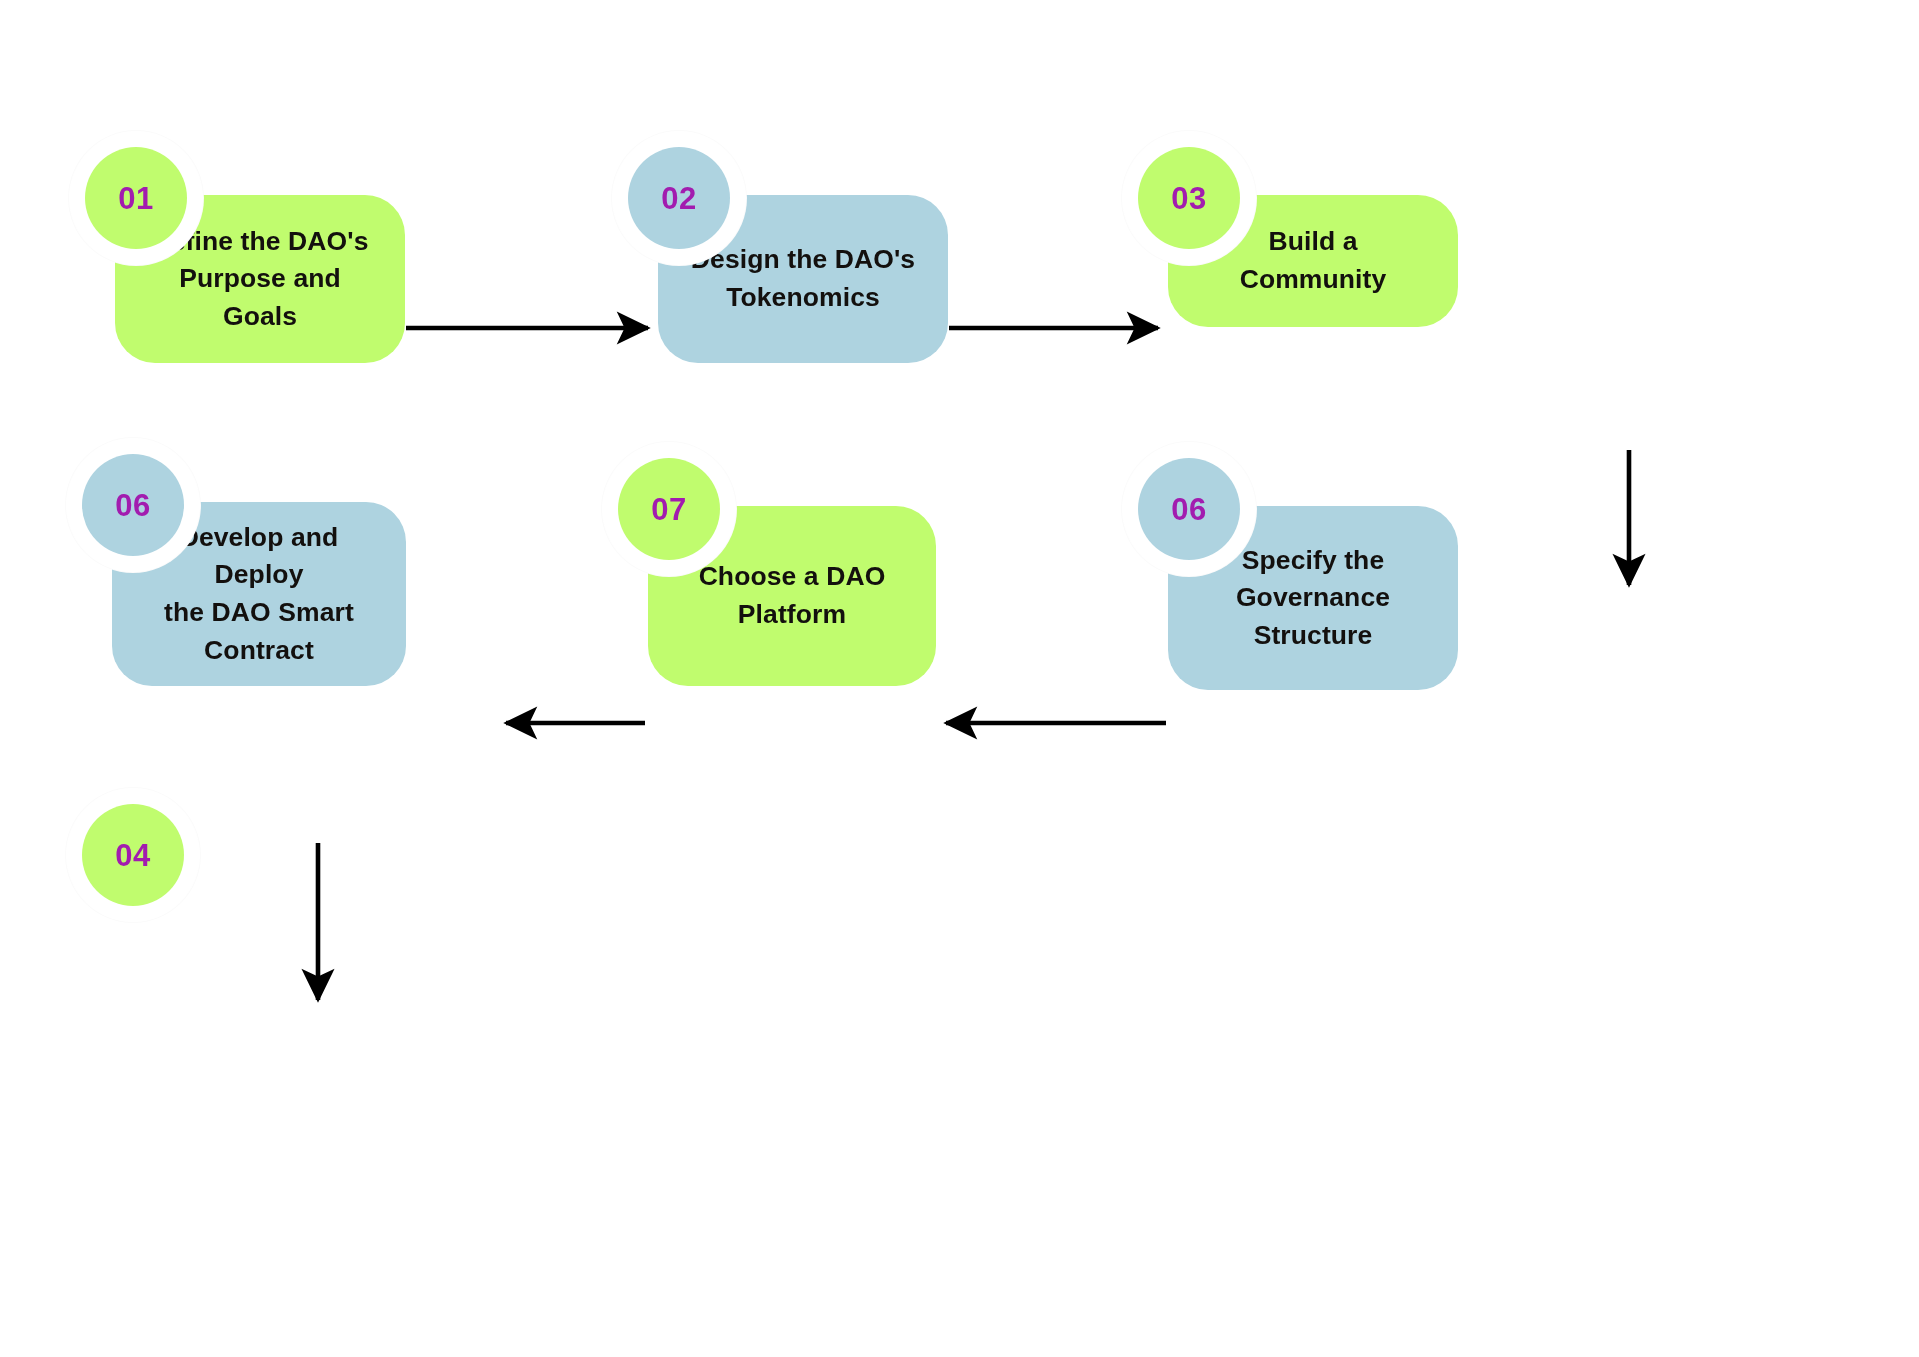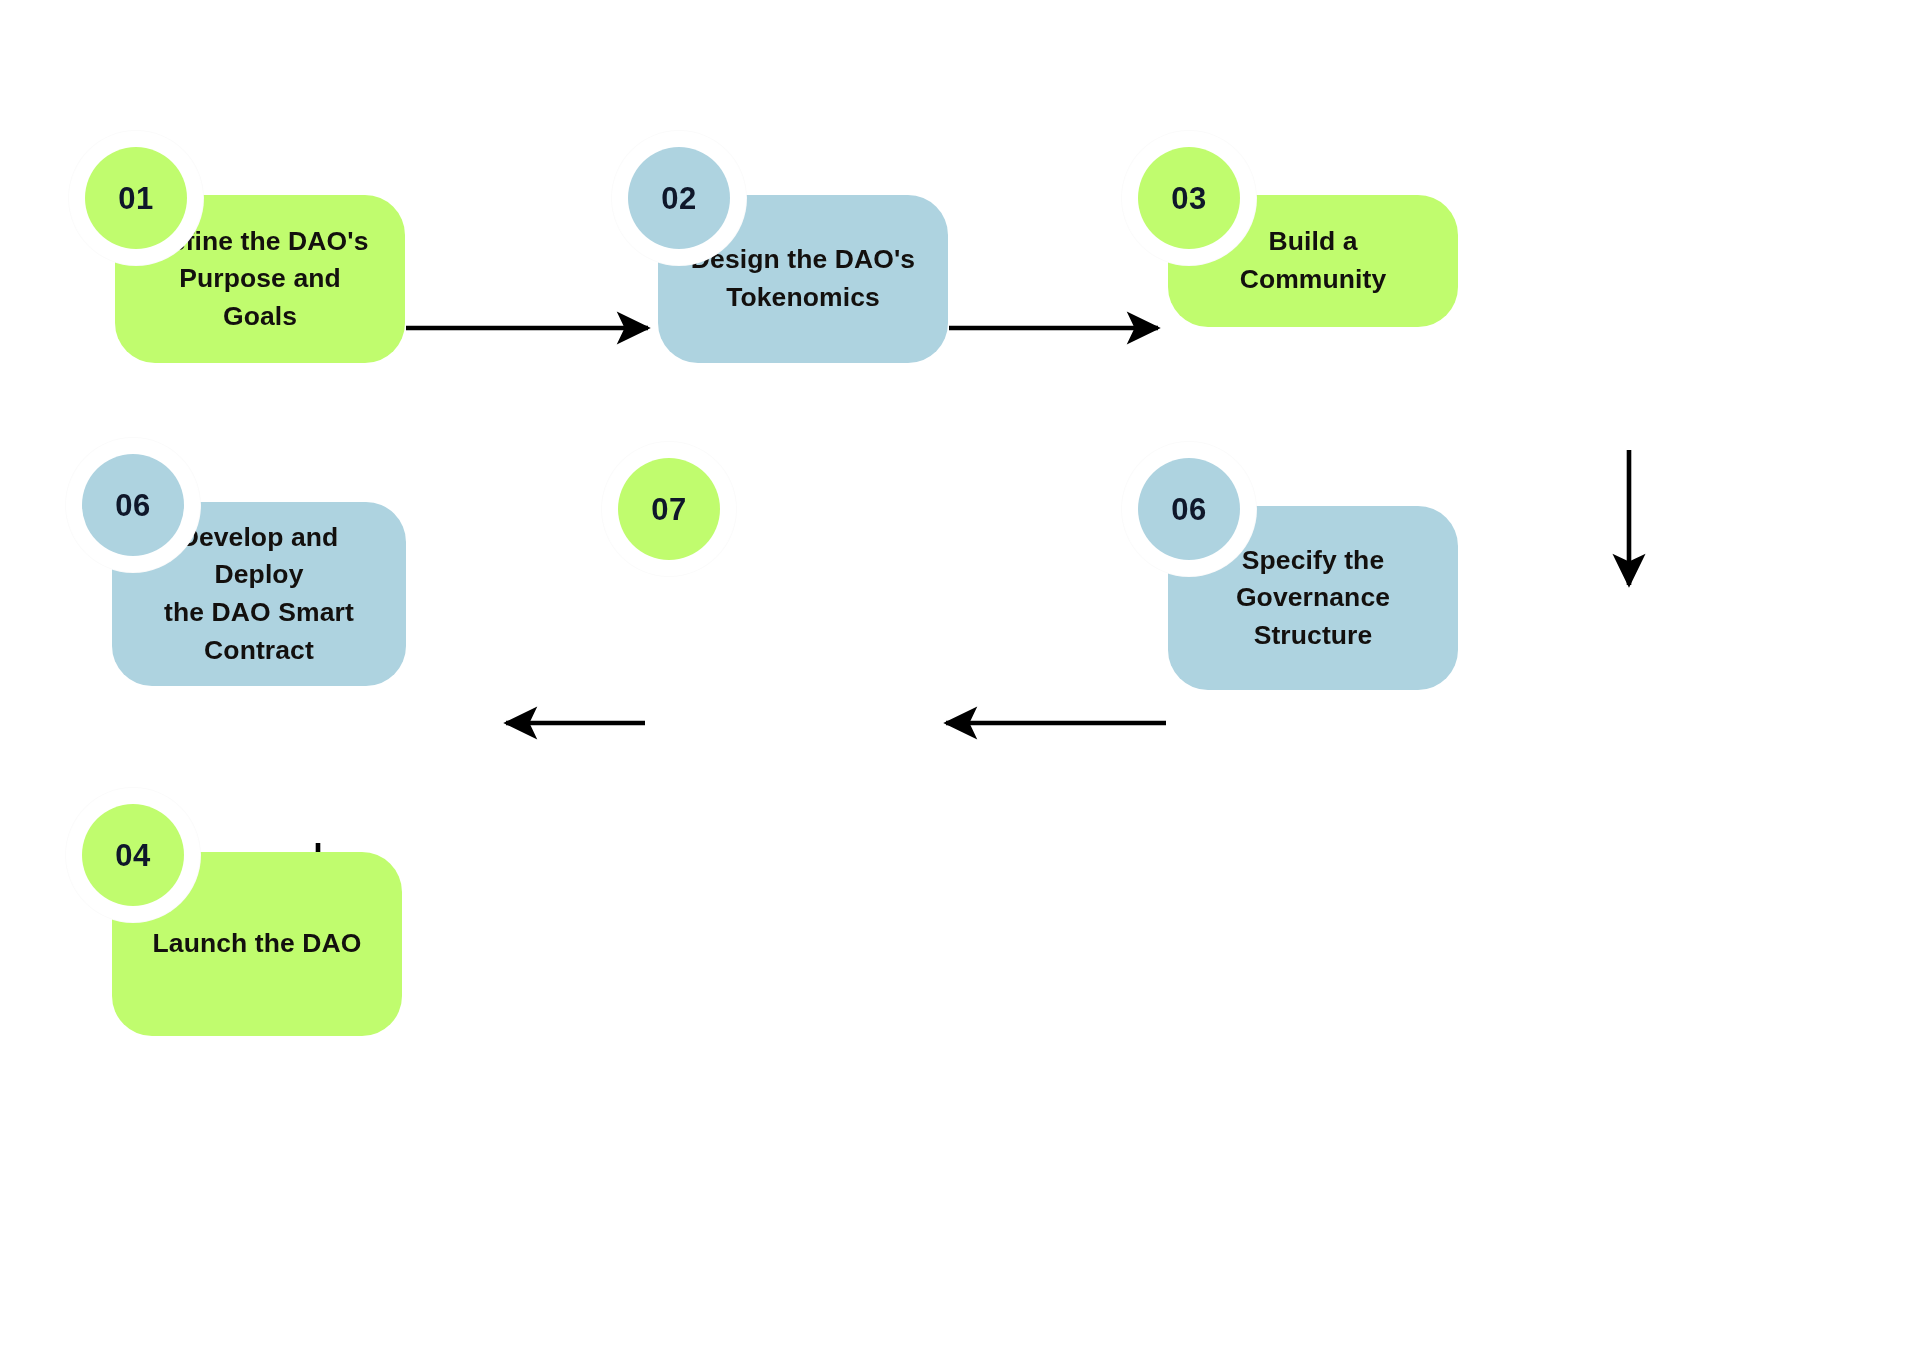--- a/index.html
+++ b/index.html
@@ -81,21 +81,21 @@
     display: flex;
     align-items: center;
     justify-content: center;
   }
   .badge-circle.green { background: #c0fc6e; }
   .badge-circle.blue  { background: #aed3e0; }
 
   .badge-number {
     font-size: 31px;
     font-weight: bold;
-    color: #0f172a;
+    color: #a21caf;
     letter-spacing: 0.5px;
     line-height: 1;
   }
 </style>
 </head>
 <body>
 
 <div id="flowchart-canvas">
 
   <svg id="connector-layer" viewBox="0 0 1919 1357" width="1919" height="1357">
@@ -162,41 +162,42 @@
 the DAO Smart
 Contract</div>
     </div>
     <div class="badge-ring"></div>
     <div class="badge-circle blue">
       <span class="badge-number">06</span>
     </div>
   </div>
 
   <div class="step-node" style="left:648px; top:444px; width:288px; height:242px;">
+    <div class="step-box green" style="width:288px; height:180px;">
+      <div class="step-label">Choose a DAO
+Platform</div>
+    </div>
     <div class="badge-ring"></div>
     <div class="badge-circle green">
       <span class="badge-number">07</span>
     </div>
   </div>
 
   <div class="step-node" style="left:1168px; top:444px; width:290px; height:246px;">
     <div class="step-box blue" style="width:290px; height:184px;align-items:center;">
       <div class="step-label">Specify the
 Governance
 Structure</div>
     </div>
     <div class="badge-ring"></div>
     <div class="badge-circle blue">
       <span class="badge-number">06</span>
     </div>
   </div>
 
   <div class="step-node" style="left:112px; top:790px; width:290px; height:246px;">
-    <div class="step-box green" style="width:290px; height:184px;">
-      <div class="step-label">Launch the DAO</div>
-    </div>
     <div class="badge-ring"></div>
     <div class="badge-circle green">
       <span class="badge-number">04</span>
     </div>
   </div>
 
 </div>
 
 </body></html>

